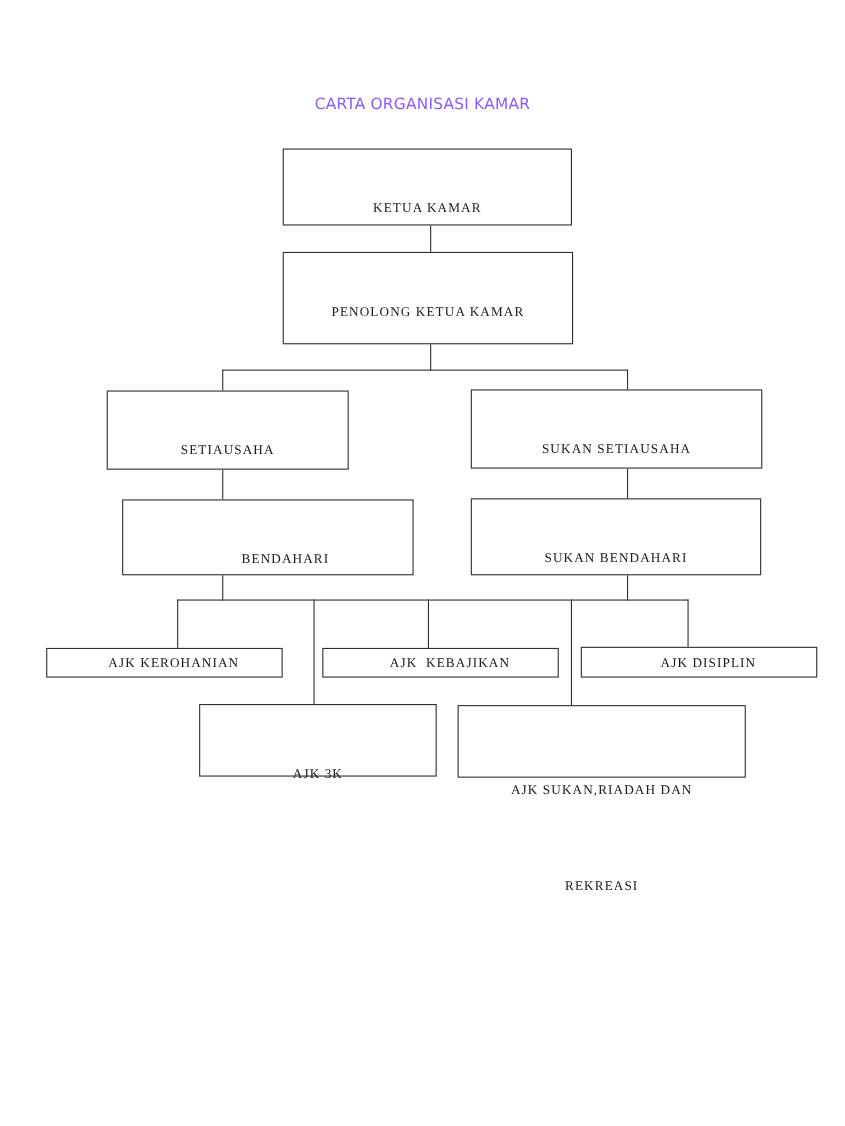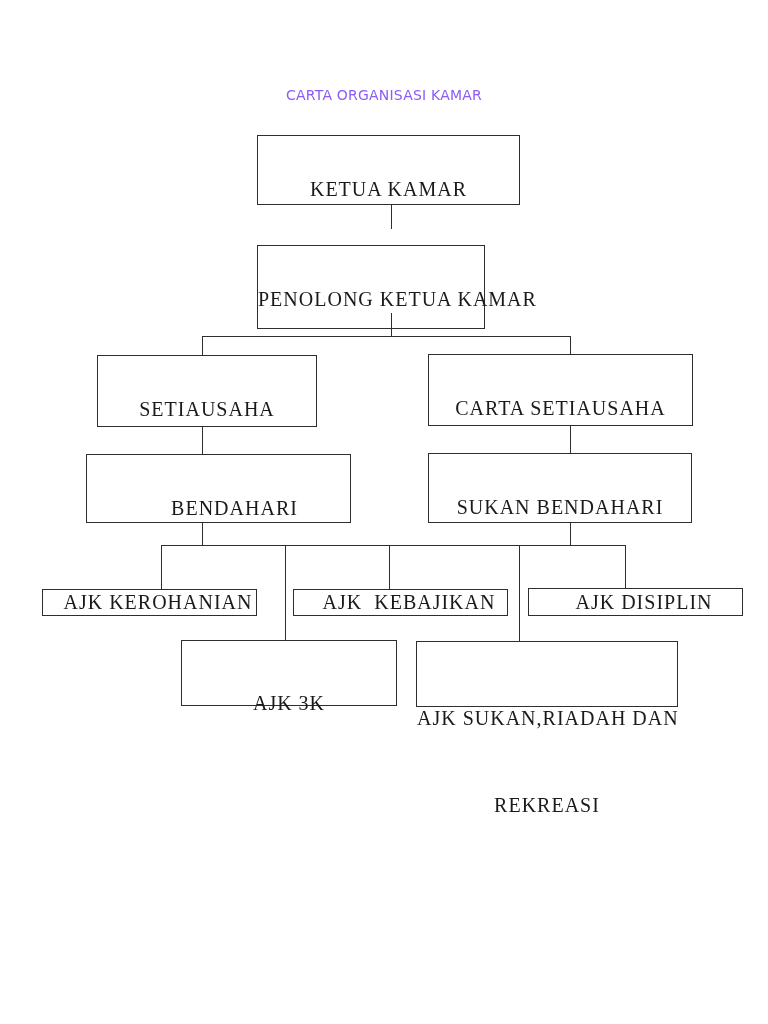--- a/index.html
+++ b/index.html
@@ -28,21 +28,21 @@
     letter-spacing: 0.2px;
     white-space: pre;
   }
   .node {
     position: absolute;
     box-sizing: border-box;
     border: 1px solid #2e2e2e;
     background: #ffffff;
     color: #1a1a1a;
     font-family: "Liberation Serif", serif;
-    font-size: 20px;
+    font-size: 12px;
     letter-spacing: 1px;
     text-align: center;
     white-space: pre;
     line-height: 19px;
   }
   .node.tall   { padding-top: 6px; }
   .node.medium { padding-top: 15px; }
   .node.small  {
     display: flex;
     align-items: center;
@@ -60,32 +60,32 @@
 <body>
 
 <div id="page">
 
   <div class="chart-title">CARTA ORGANISASI KAMAR</div>
 
   <div class="node tall" style="left:257px; top:135px; width:263px; height:70px;">
     <span class="node-line">KETUA KAMAR</span>
   </div>
 
-  <div class="node tall" style="left:257px; top:245px; width:228px; height:84px;">
+  <div class="node tall" style="left:257px; top:229px; width:264px; height:84px;">
     <span class="node-line">PENOLONG KETUA KAMAR</span>
   </div>
 
   <div class="node tall" style="left:97px; top:355px; width:220px; height:72px;">
     <span class="node-line">SETIAUSAHA</span>
   </div>
   <div class="node tall" style="left:428px; top:354px; width:265px; height:72px;">
-    <span class="node-line">CARTA SETIAUSAHA</span>
+    <span class="node-line">SUKAN SETIAUSAHA</span>
   </div>
 
-  <div class="node tall" style="left:86px; top:454px; width:265px; height:69px;padding-left:32px;">
+  <div class="node tall" style="left:111px; top:454px; width:265px; height:69px;padding-left:32px;">
     <span class="node-line">BENDAHARI</span>
   </div>
   <div class="node tall" style="left:428px; top:453px; width:264px; height:70px;">
     <span class="node-line">SUKAN BENDAHARI</span>
   </div>
 
   <div class="node small" style="left:42px; top:589px; width:215px; height:27px;">
     <span>AJK KEROHANIAN</span>
   </div>
   <div class="node small" style="left:293px; top:589px; width:215px; height:27px;">

